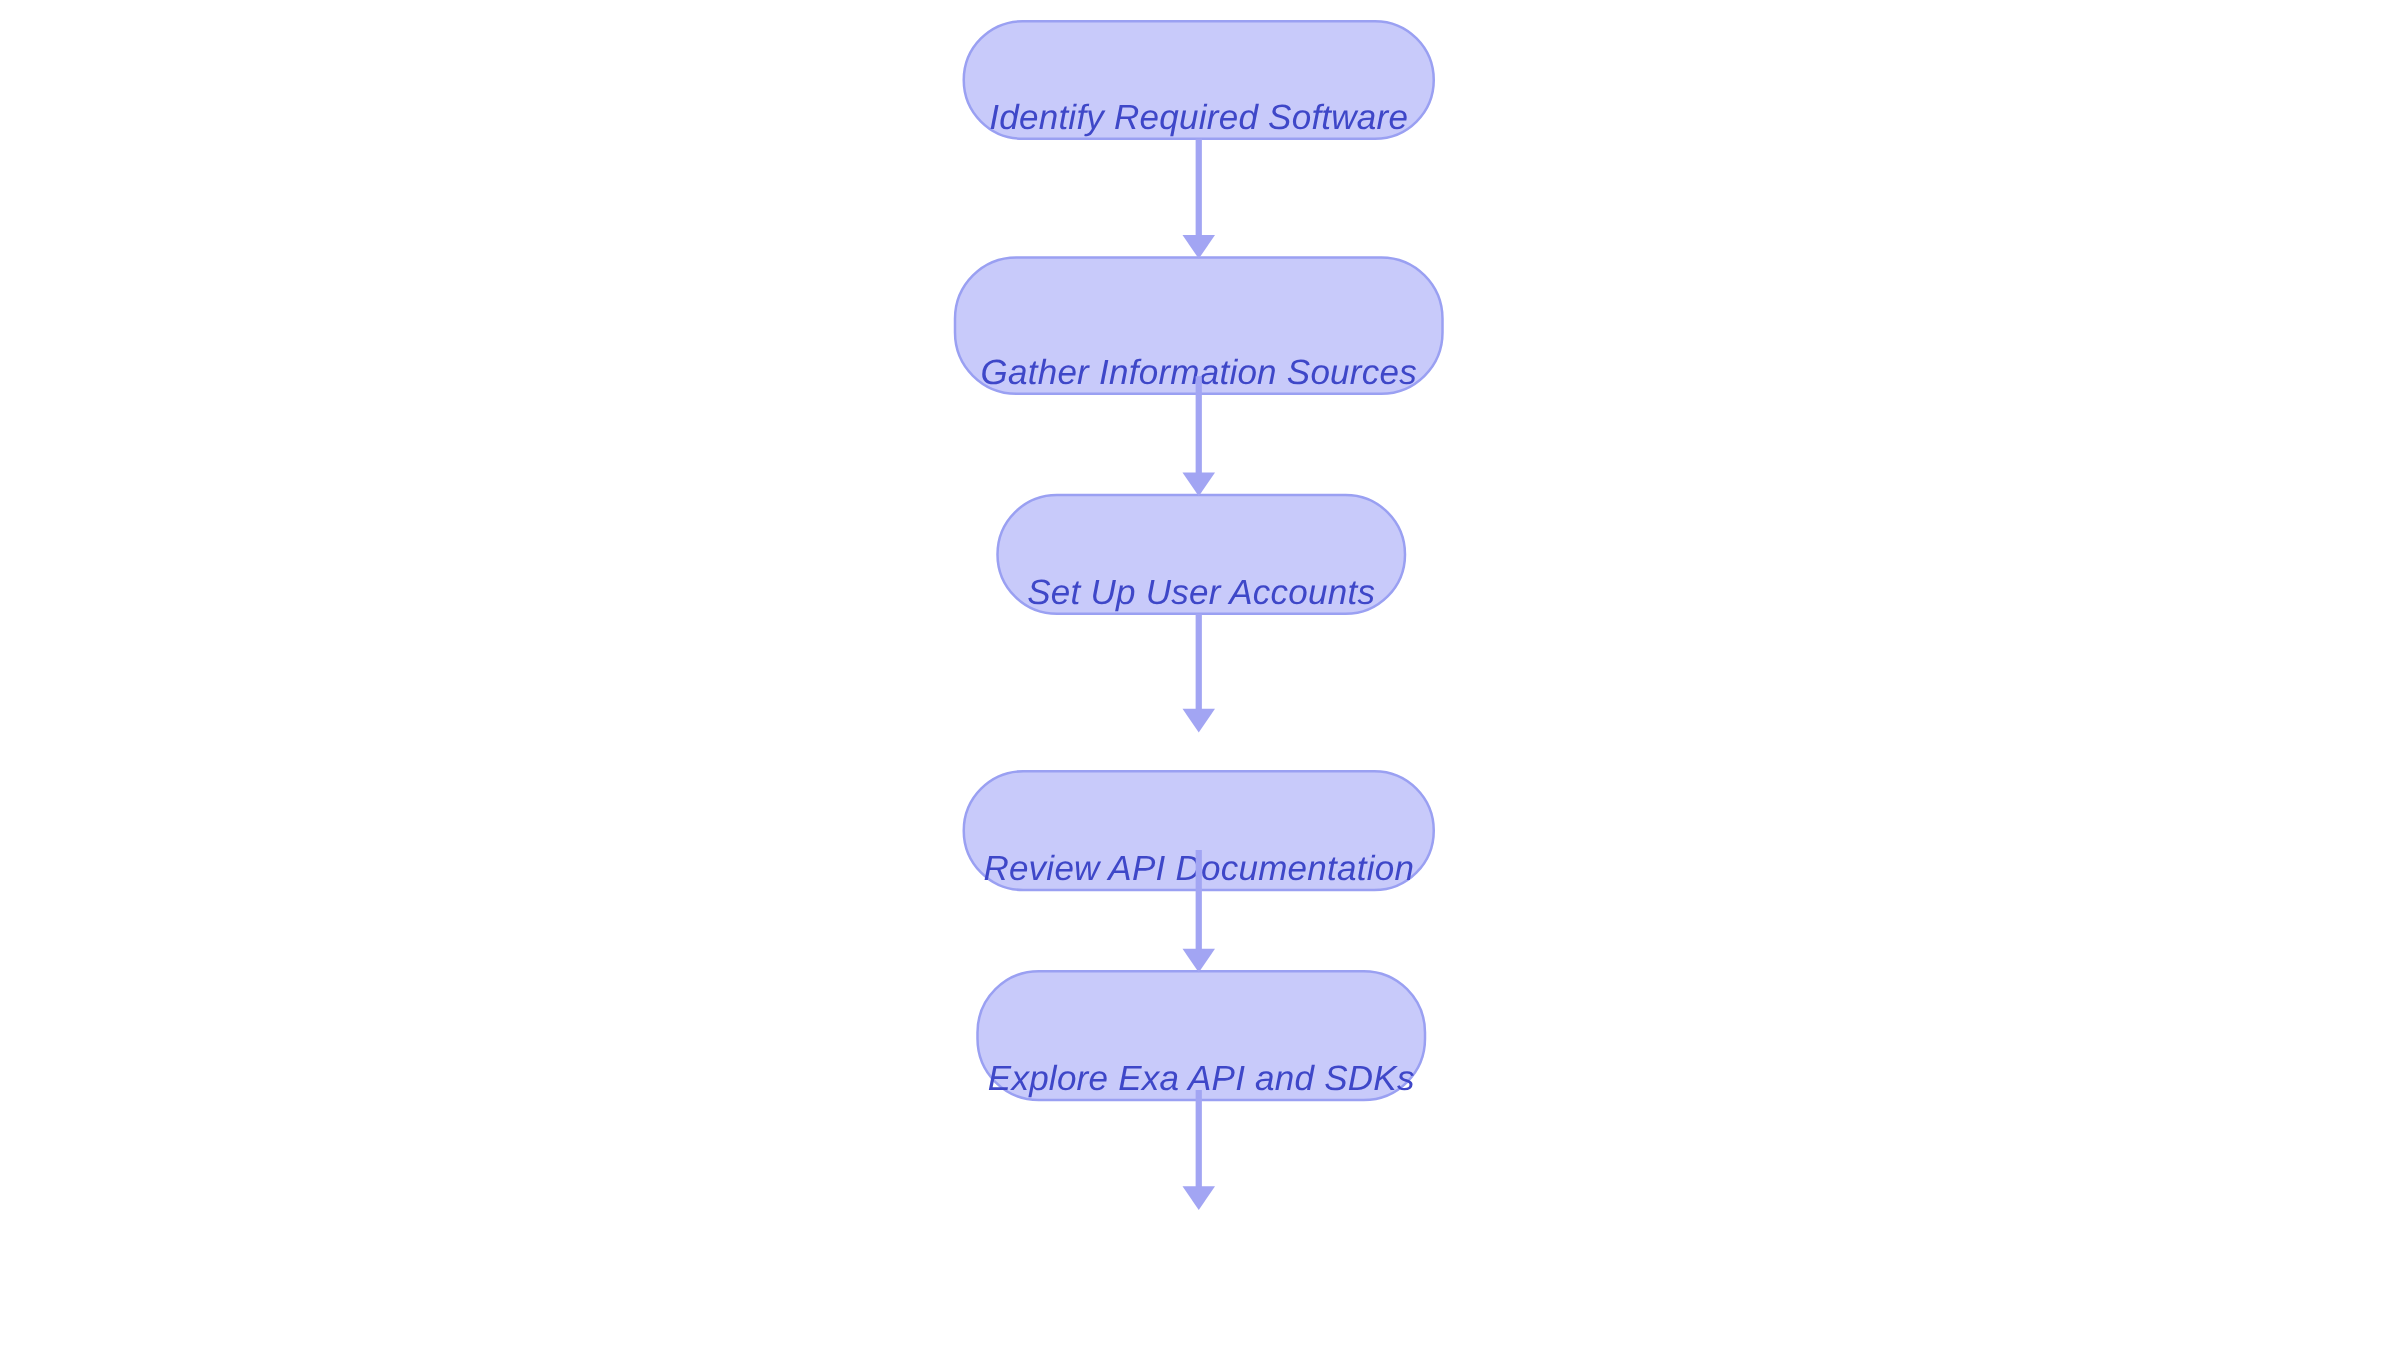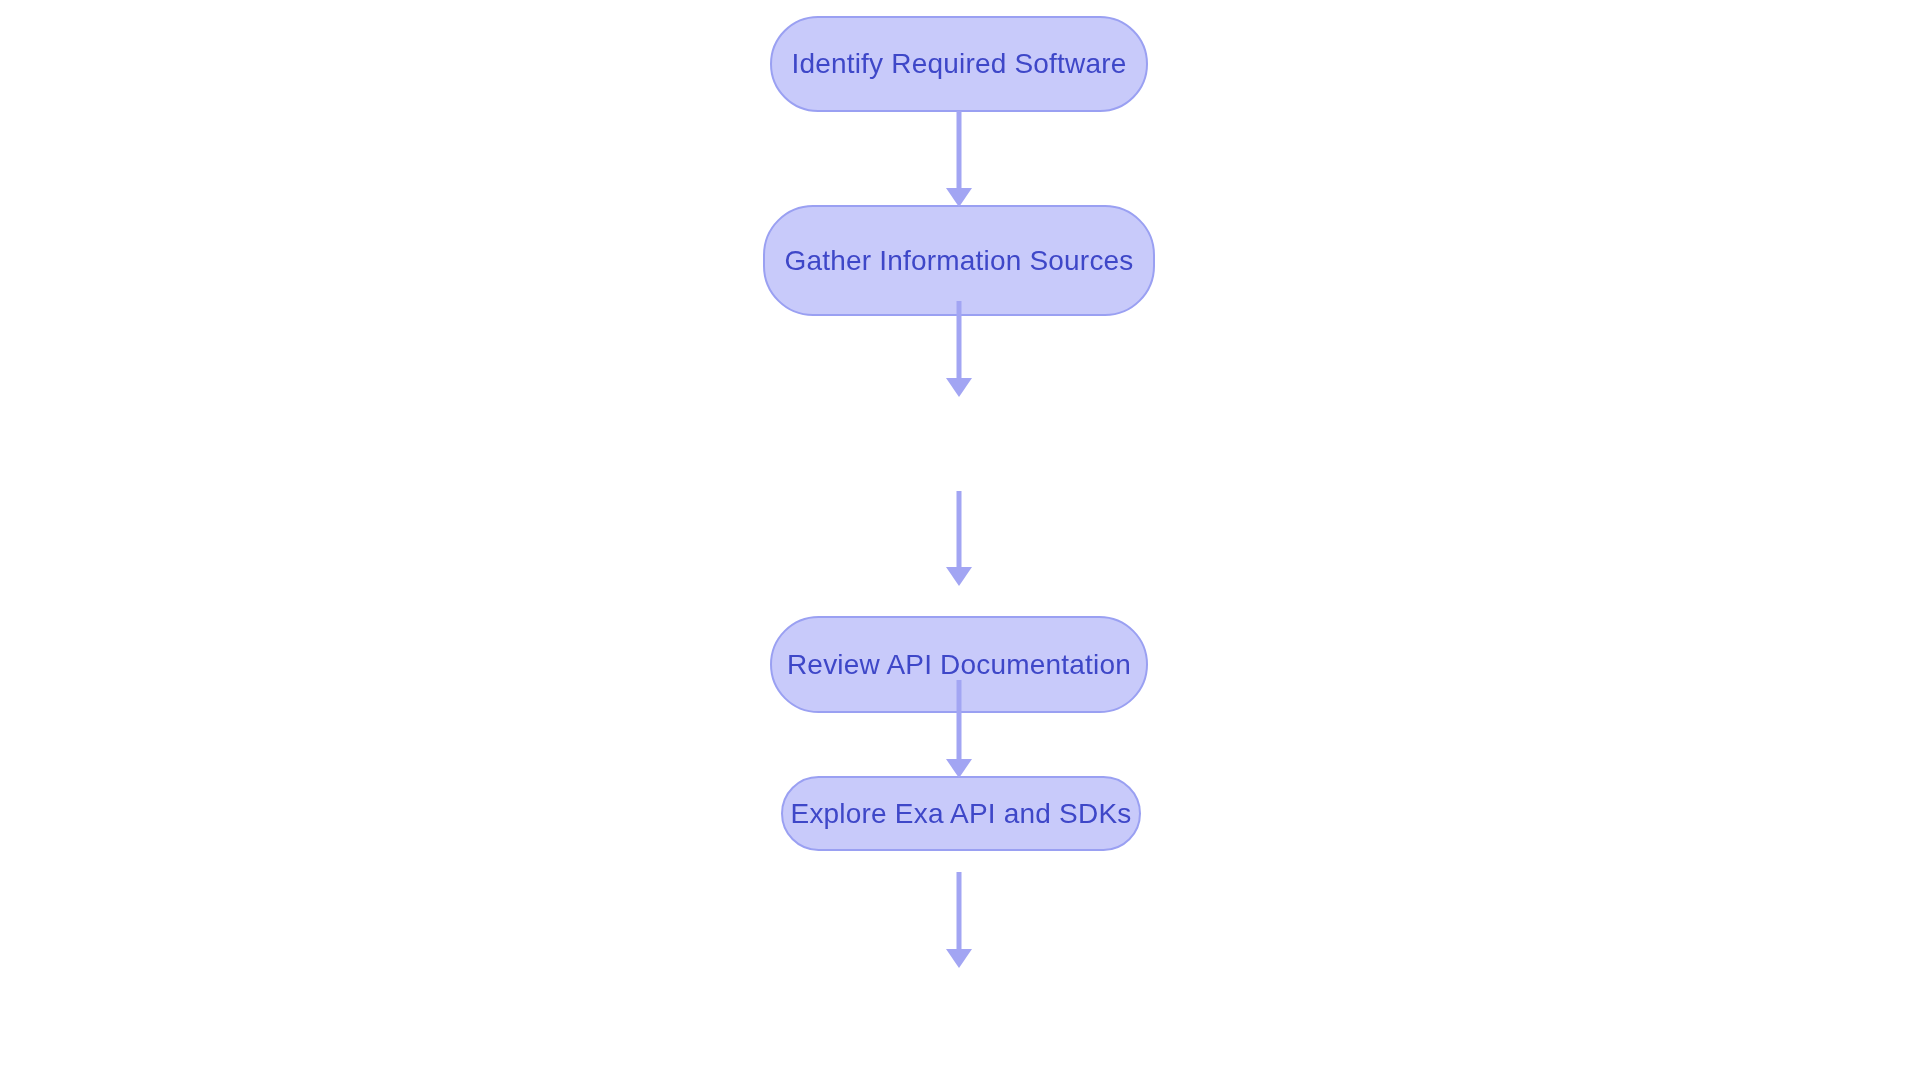--- a/index.html
+++ b/index.html
@@ -18,25 +18,26 @@
   .canvas {
     position: relative;
     width: 1920px;
     height: 1083px;
     background: var(--background);
     overflow: hidden;
   }
   .flow-node {
     position: absolute;
     display: flex;
-    align-items: center;
+    align-items: flex-end;
     justify-content: center;
     background: var(--node-fill);
     border: 2px solid var(--node-border);
     border-radius: 50px;
+    font-style: italic;
   }
   .flow-node .label {
     color: var(--node-text);
     font-size: 28px;
     font-weight: 400;
     letter-spacing: 0.2px;
     white-space: nowrap;
     text-align: center;
   }
   .connector {
@@ -70,26 +71,29 @@
 <div class="canvas">
 
   <div class="flow-node" style="left:770px; top:16px; width:378px; height:96px;">
     <span class="label">Identify Required Software</span>
   </div>
 
   <div class="flow-node" style="left:763px; top:205px; width:392px; height:111px;">
     <span class="label">Gather Information Sources</span>
   </div>
 
+  <div class="flow-node" style="left:797px; top:395px; width:328px; height:97px;">
+    <span class="label">Set Up User Accounts</span>
+  </div>
 
   <div class="flow-node" style="left:770px; top:584px; width:378px; height:97px;margin-top:32px;">
     <span class="label">Review API Documentation</span>
   </div>
 
-  <div class="flow-node" style="left:781px; top:776px; width:360px; height:75px;">
+  <div class="flow-node" style="left:781px; top:776px; width:360px; height:105px;">
     <span class="label">Explore Exa API and SDKs</span>
   </div>
 
 
   <div class="connector" style="left:945px; top:111px; height:96px;">
     <div class="line"></div>
     <div class="head"></div>
   </div>
 
   <div class="connector" style="left:945px; top:301px; height:96px;">

